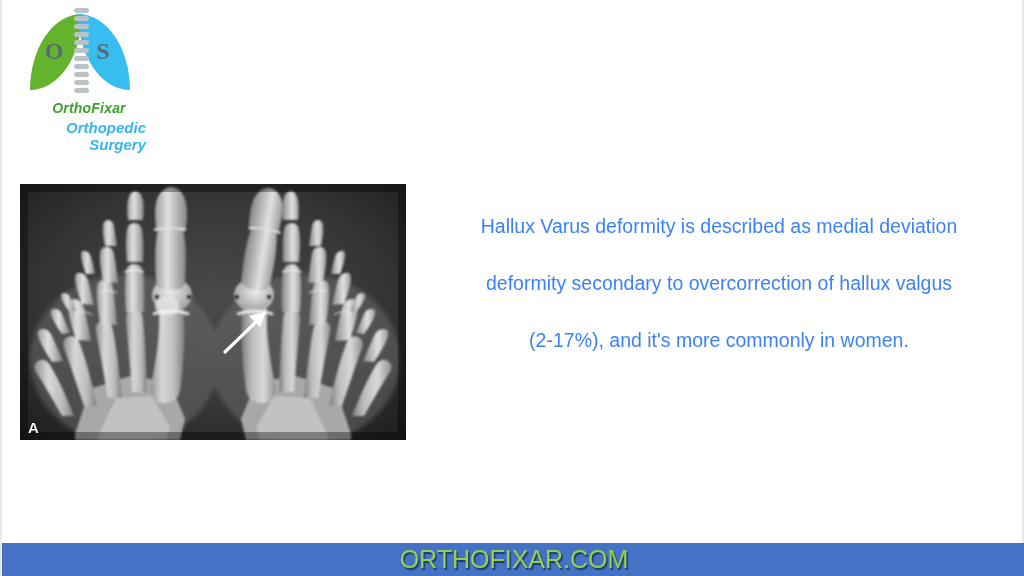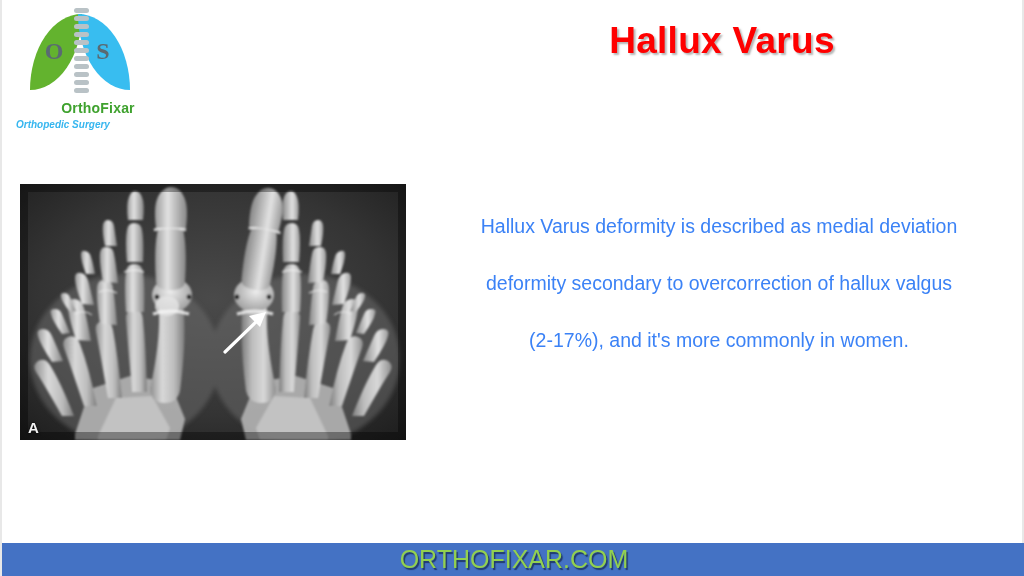--- a/index.html
+++ b/index.html
@@ -45,27 +45,27 @@
   .leaf-letter.o{left:13px;}
   .leaf-letter.s{left:62px;}
   .spine{
     position:absolute;left:44px;top:0px;width:18px;height:92px;
   }
   .vert{
     position:absolute;left:2px;width:15px;height:5px;
     background:#b9c2c6;border-radius:3px;
   }
   .logo-title{
-    position:absolute;left:17px;top:96px;width:130px;text-align:center;
-    color:#3FA22E;font-size:14px;font-weight:bold;
+    position:absolute;left:8px;top:96px;width:130px;text-align:center;
+    color:#3FA22E;font-size:14px;font-weight:bold;font-style:italic;
     letter-spacing:.2px;
   }
   .logo-sub{
-    position:absolute;left:0;top:115px;width:130px;text-align:left;
-    color:#36B6EF;font-size:10px;font-weight:bold;font-style:italic;
+    position:absolute;left:0;top:115px;width:130px;text-align:right;
+    color:#36B6EF;font-size:15px;font-weight:bold;font-style:italic;
   }
 
   
   .slide-title{
     position:absolute;left:420px;top:20px;width:600px;
     text-align:center;
     color:#FF0000;
     font-size:37px;font-weight:bold;
     text-shadow:2px 2px 2px rgba(120,120,120,.55);
     letter-spacing:.3px;
@@ -129,21 +129,20 @@
         <div class="vert" style="top:58px;"></div>
         <div class="vert" style="top:66px;"></div>
         <div class="vert" style="top:74px;"></div>
         <div class="vert" style="top:82px;"></div>
       </div>
     </div>
     <div class="logo-title">OrthoFixar</div>
     <div class="logo-sub">Orthopedic Surgery</div>
   </div>
 
-  <div class="slide-title">Hallux Varus</div>
 
   <div class="xray-wrap">
     <svg class="xray-svg" viewBox="0 0 386 256" preserveAspectRatio="none">
       <defs>
         <radialGradient id="bgGrad" cx="50%" cy="45%" r="75%">
           <stop offset="0%" stop-color="#4a4a4a"></stop>
           <stop offset="60%" stop-color="#343434"></stop>
           <stop offset="100%" stop-color="#1c1c1c"></stop>
         </radialGradient>
         <linearGradient id="boneG" x1="0" y1="0" x2="1" y2="0">

